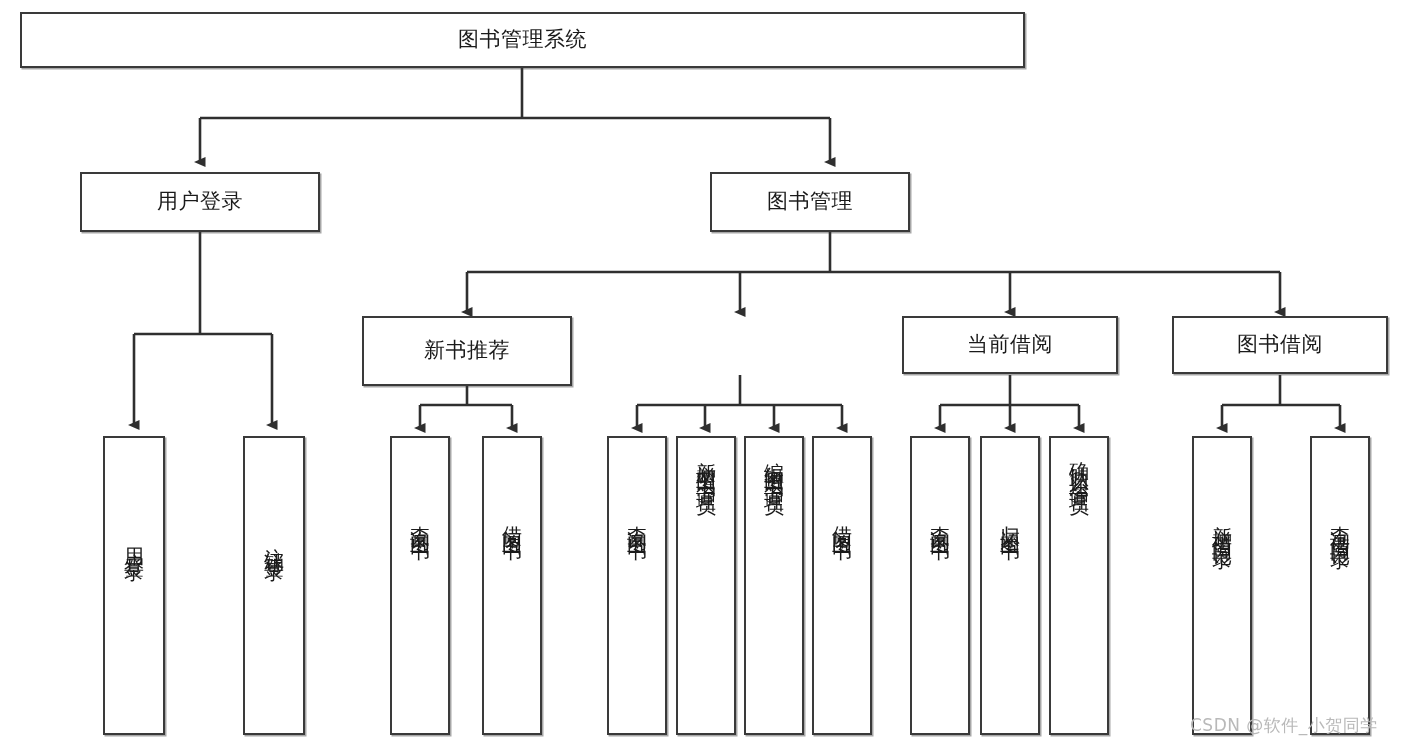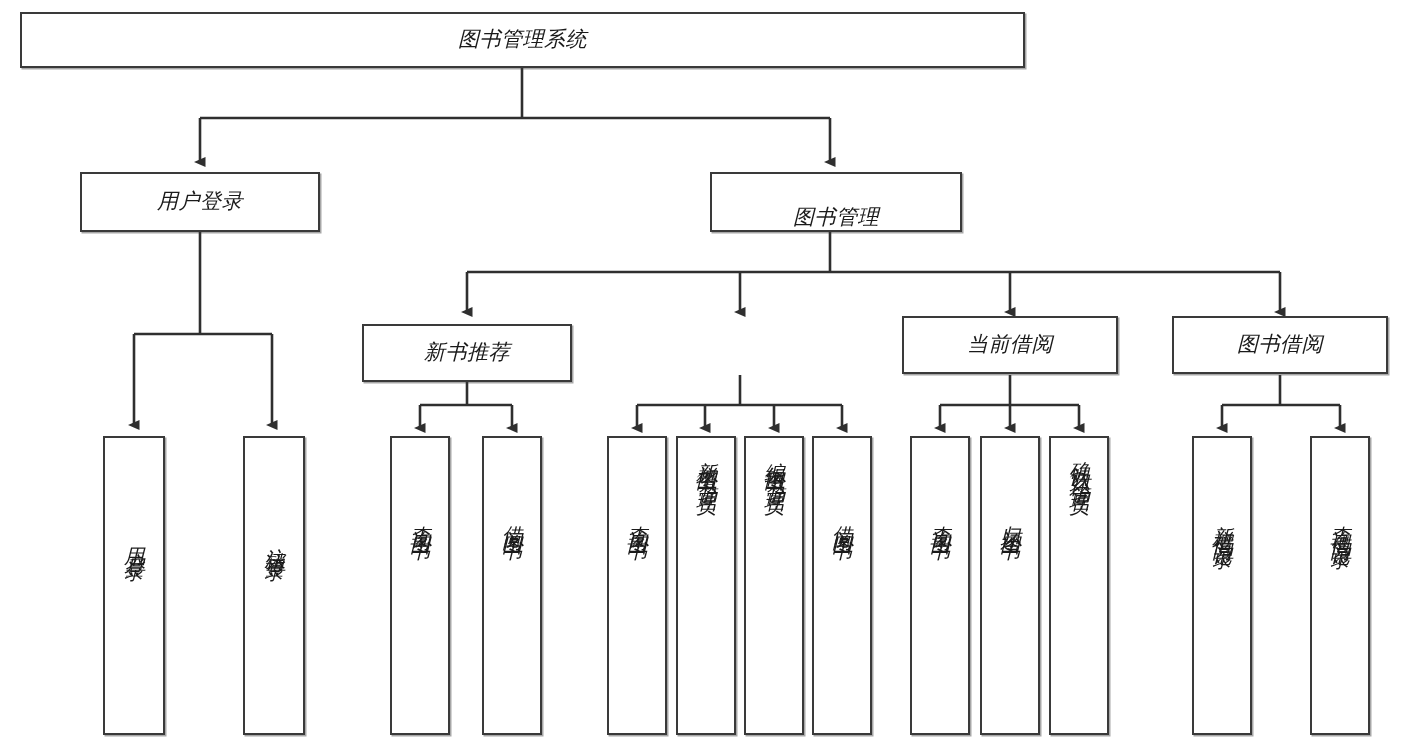--- a/index.html
+++ b/index.html
@@ -27,21 +27,20 @@
   .node {
     position: absolute;
     box-sizing: border-box;
     background: #ffffff;
     border: 2px solid #3a3a3a;
     box-shadow: 1.5px 1.5px 0 rgba(60,60,60,0.45);
     display: flex;
     align-items: center;
     justify-content: center;
     color: #1a1a1a;
-    font-style: italic;
   }
   .node.horiz {
     font-size: 21px;
     letter-spacing: 0.5px;
     line-height: 1.2;
   }
   .node.horiz .lbl {
     white-space: nowrap;
   }
   .node.vert {
@@ -129,25 +128,25 @@
     </g>
   </svg>
 
   <div class="node horiz" style="left:20px; top:12px; width:1005px; height:56px;">
     <span class="lbl">图书管理系统</span>
   </div>
 
   <div class="node horiz" style="left:80px; top:172px; width:240px; height:60px;">
     <span class="lbl">用户登录</span>
   </div>
-  <div class="node horiz" style="left:710px; top:172px; width:252px; height:60px;align-items:flex-end;">
+  <div class="node horiz" style="left:710px; top:172px; width:200px; height:60px;">
     <span class="lbl">图书管理</span>
   </div>
 
-  <div class="node horiz" style="left:362px; top:324px; width:210px; height:58px;">
+  <div class="node horiz" style="left:362px; top:316px; width:210px; height:70px;">
     <span class="lbl">新书推荐</span>
   </div>
   <div class="node horiz" style="left:902px; top:316px; width:216px; height:58px;">
     <span class="lbl">当前借阅</span>
   </div>
   <div class="node horiz" style="left:1172px; top:316px; width:216px; height:58px;">
     <span class="lbl">图书借阅</span>
   </div>
 
   <div class="node vert mid" style="left:103px; top:436px; width:62px; height:299px;">
@@ -187,14 +186,15 @@
     <span class="lbl">确认归还（管理员）</span>
   </div>
 
   <div class="node vert mid2" style="left:1192px; top:436px; width:60px; height:299px;">
     <span class="lbl">新增借阅记录</span>
   </div>
   <div class="node vert mid2" style="left:1310px; top:436px; width:60px; height:299px;">
     <span class="lbl">查询借阅记录</span>
   </div>
 
+  <div class="watermark">CSDN @软件_小贺同学</div>
 
 </div>
 
 </body></html>

